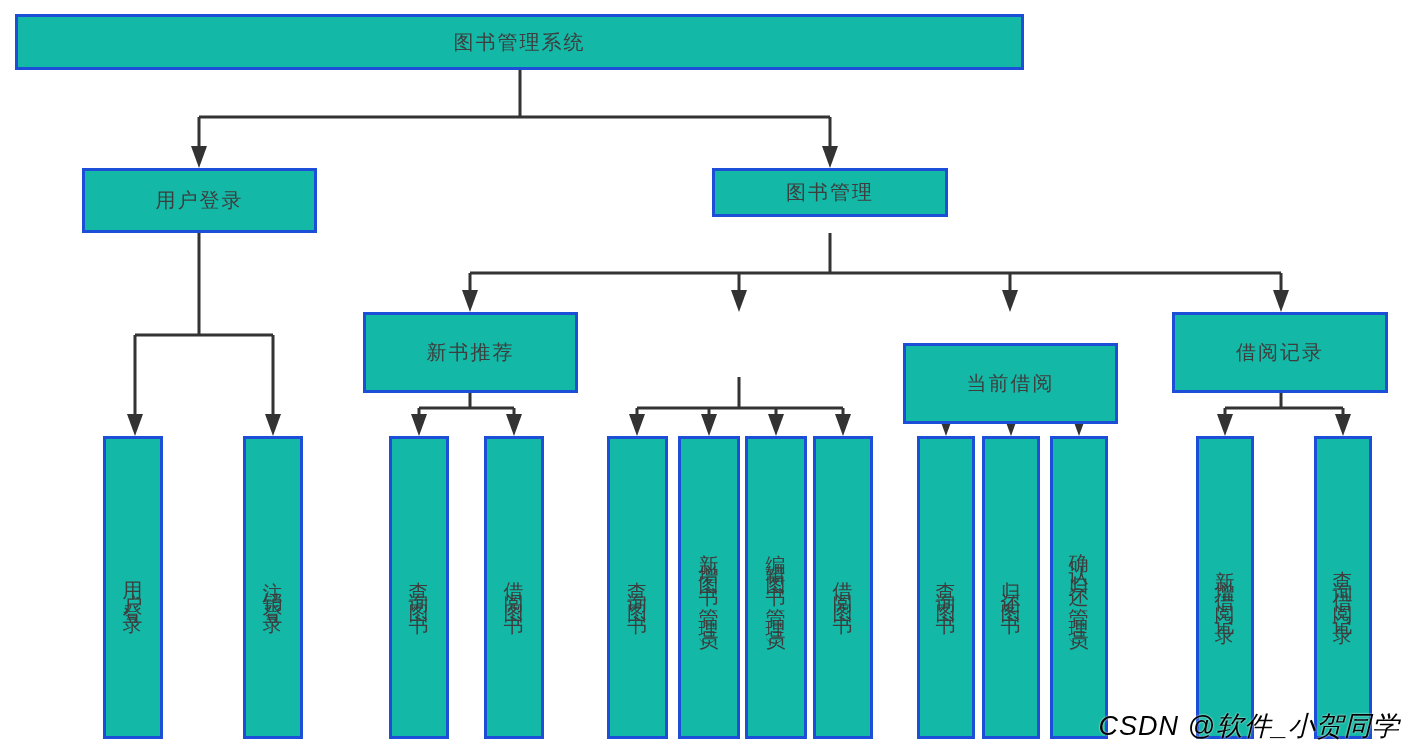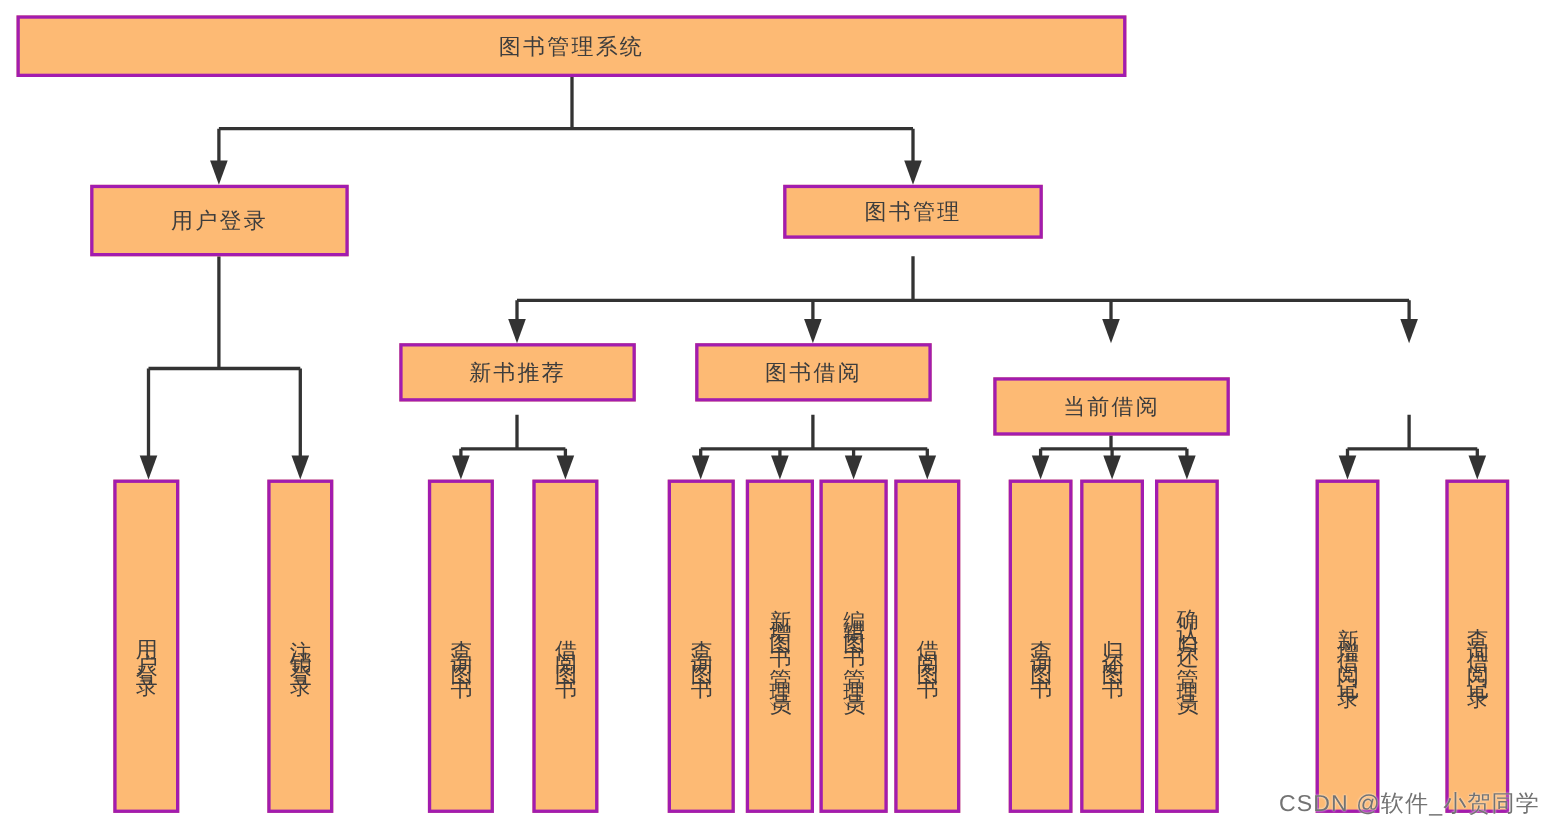--- a/index.html
+++ b/index.html
@@ -12,34 +12,34 @@
     font-family: "Liberation Sans", sans-serif;
   }
   .connectors {
     position: absolute;
     left: 0; top: 0;
     pointer-events: none;
   }
   .box {
     position: absolute;
     box-sizing: border-box;
-    border: 3px solid #a21caf;
-    background: #fdba74;
+    border: 3px solid #1d4ed8;
+    background: #14b8a6;
     display: flex;
     align-items: center;
     justify-content: center;
     color: #3d3d3d;
     font-size: 20px;
     letter-spacing: 2px;
     white-space: nowrap;
   }
   .root  { left: 15px;   top: 14px;  width: 1009px; height: 56px; }
   .lvl2a { left: 82px;   top: 168px; width: 235px;  height: 65px; }
   .lvl2b { left: 712px;  top: 168px; width: 236px;  height: 49px; }
-  .lvl3  { top: 312px; height: 53px; text-align: right; }
+  .lvl3  { top: 312px; height: 81px; text-align: right; }
   .l3a { left: 363px;  width: 215px; }
   .l3b { left: 632px;  width: 215px; }
   .l3c { left: 903px;  width: 215px; margin-top: 31px; }
   .l3d { left: 1172px; width: 216px; }
   .leaf { top: 436px; height: 303px; }
   .leaf span {
     writing-mode: vertical-rl;
     text-orientation: mixed;
     letter-spacing: 11px;
     line-height: 1.1;
@@ -55,26 +55,27 @@
   .lf8  { left: 813px;  width: 60px; }
   .lf9  { left: 917px;  width: 58px; }
   .lf10 { left: 982px;  width: 58px; }
   .lf11 { left: 1050px; width: 58px; }
   .lf12 { left: 1196px; width: 58px; }
   .lf13 { left: 1314px; width: 58px; }
   .watermark {
     position: absolute;
     right: 5px;
     bottom: 3px;
-    font-size: 21px;
-    color: #737373;
+    font-size: 27px;
+    color: #000000;
     letter-spacing: 1px;
     text-shadow: 0 0 2px #ffffff;
     z-index: 5;
     white-space: nowrap;
+    font-style: italic;
   }
 </style>
 </head>
 <body>
 
 <div class="canvas">
 
   <svg class="connectors" width="1405" height="747" viewBox="0 0 1405 747">
     <path fill="none" stroke="#333333" stroke-width="3" d="
       M520 68 V117 M199 117 H830 M199 117 V152 M830 117 V152
@@ -114,25 +115,25 @@
   <div class="box lvl2a">
     <span>用户登录</span>
   </div>
   <div class="box lvl2b">
     <span>图书管理</span>
   </div>
 
   <div class="box lvl3 l3a">
     <span>新书推荐</span>
   </div>
-  <div class="box lvl3 l3b">
-    <span>图书借阅</span>
-  </div>
   <div class="box lvl3 l3c">
     <span>当前借阅</span>
+  </div>
+  <div class="box lvl3 l3d">
+    <span>借阅记录</span>
   </div>
 
   <div class="box leaf lf1">
     <span>用户登录</span>
   </div>
   <div class="box leaf lf2">
     <span>注销登录</span>
   </div>
   <div class="box leaf lf3">
     <span>查询图书</span>

